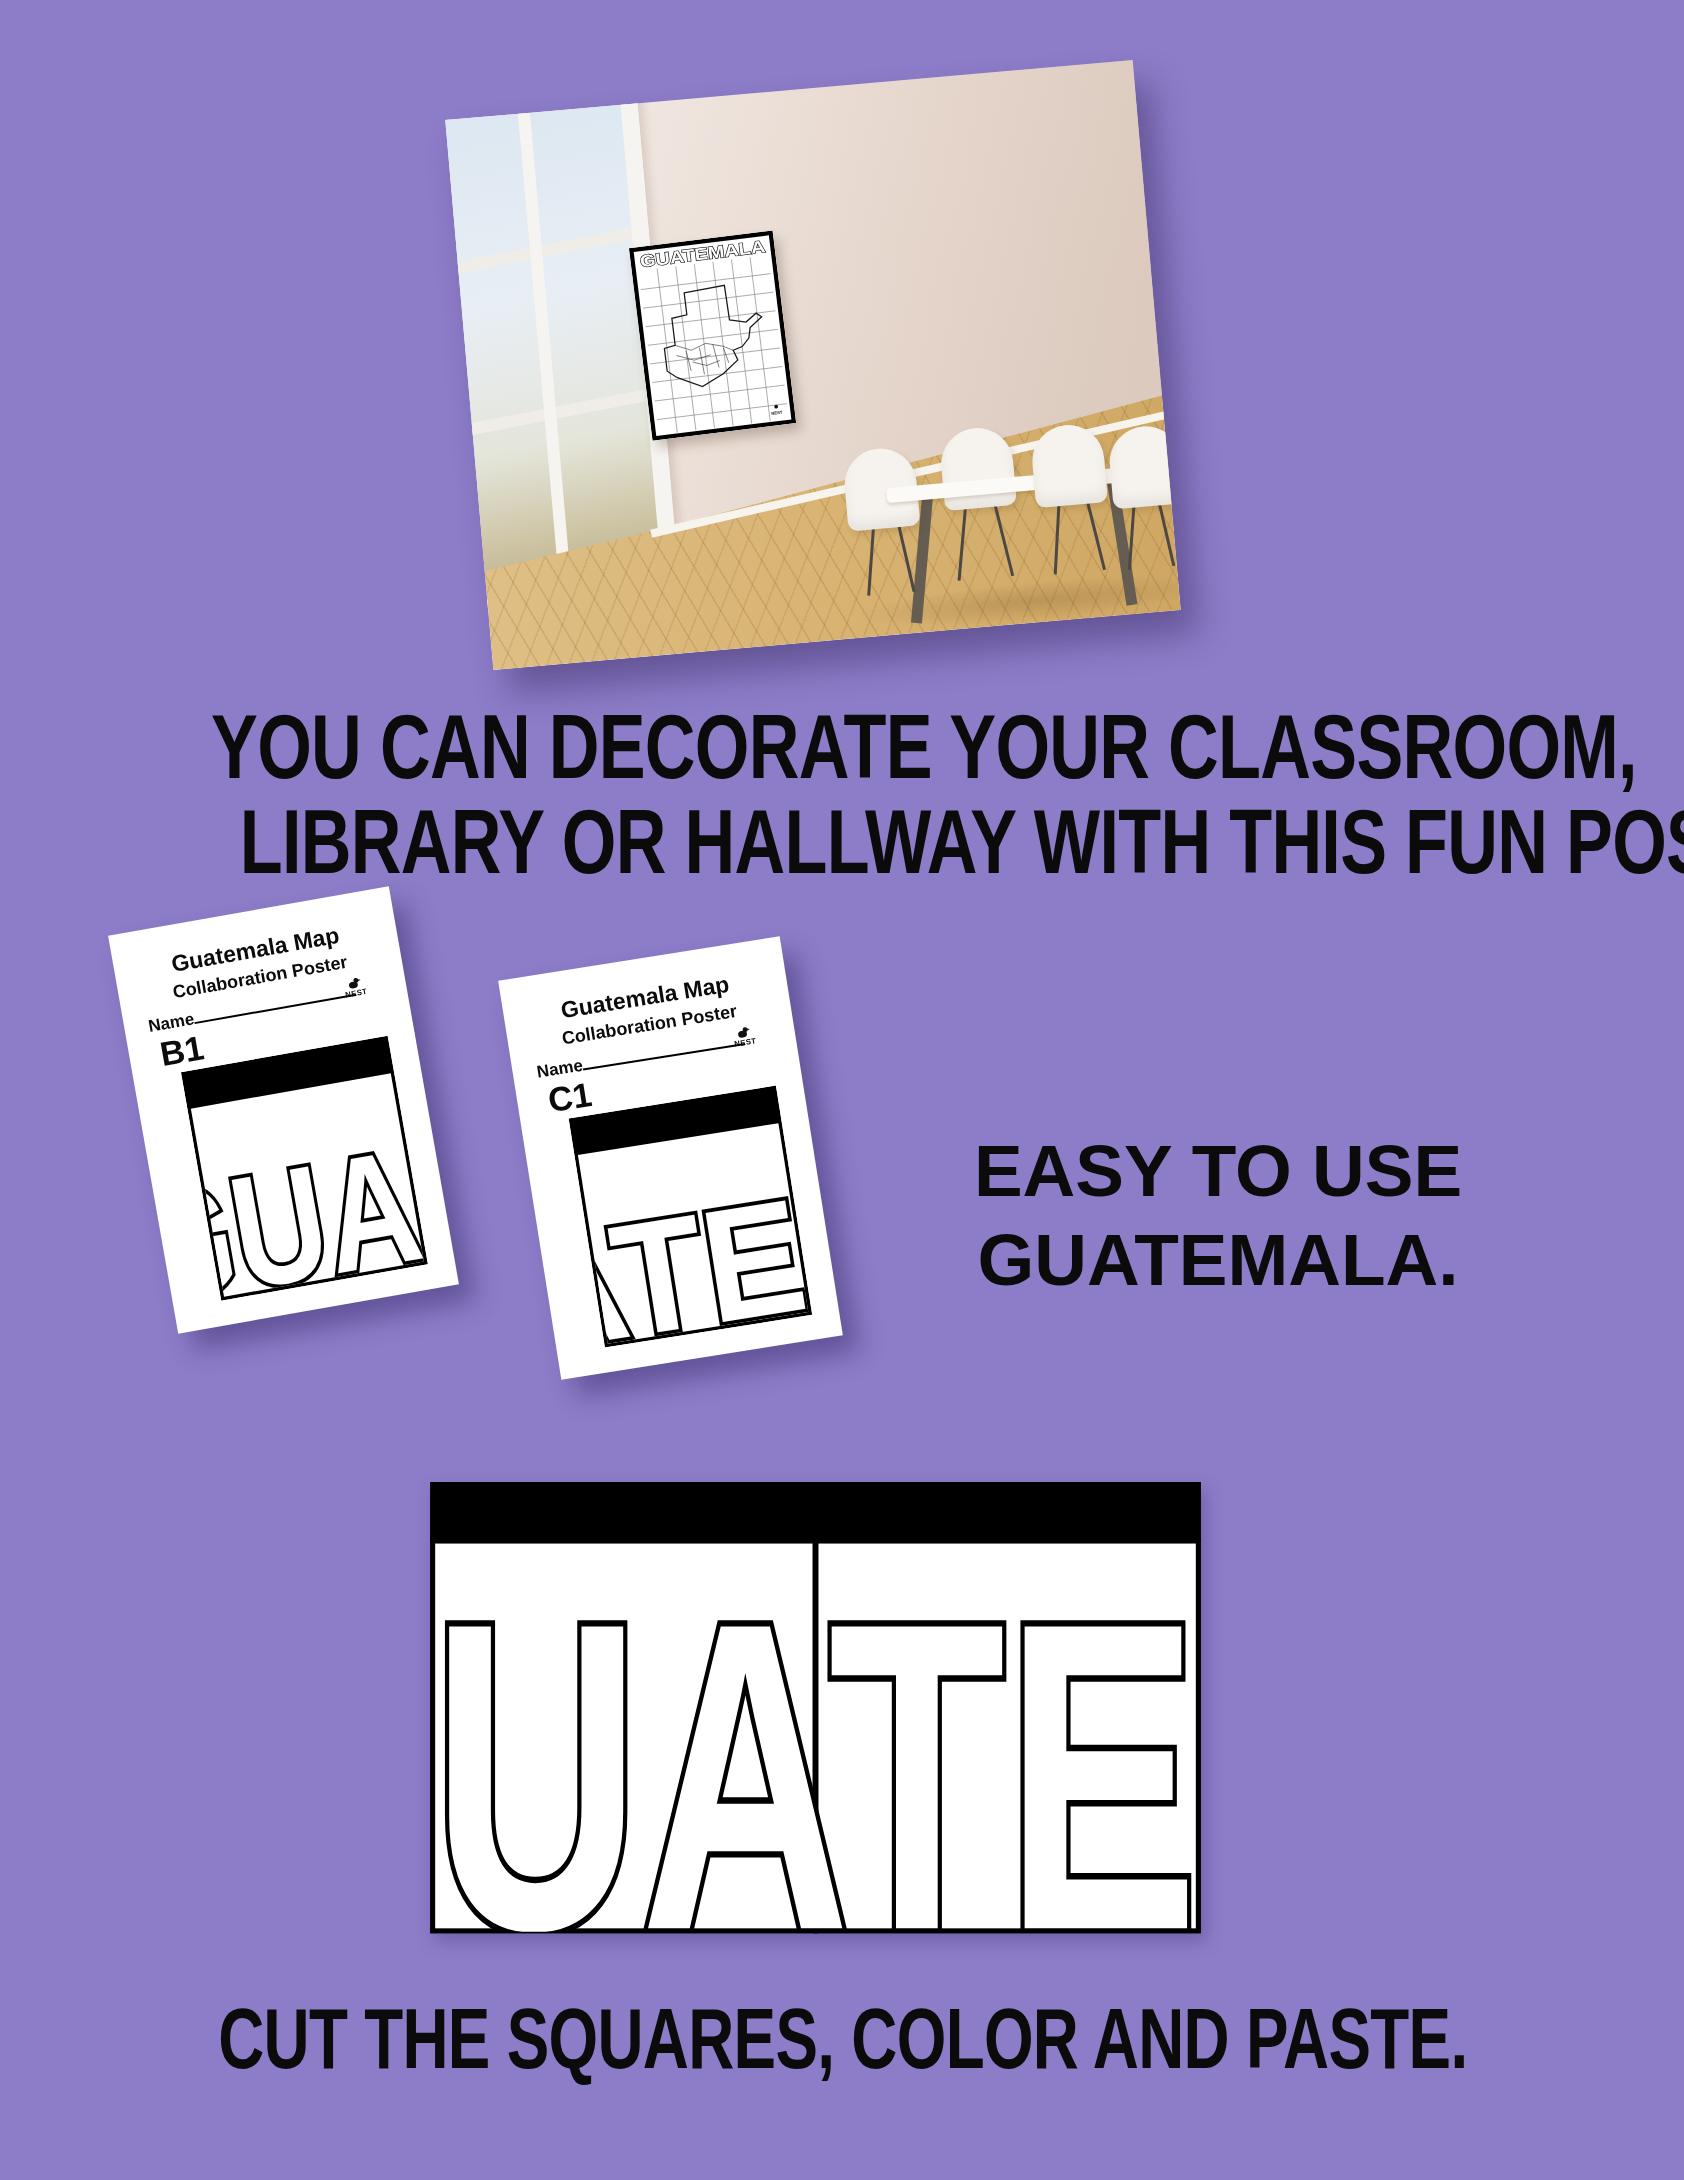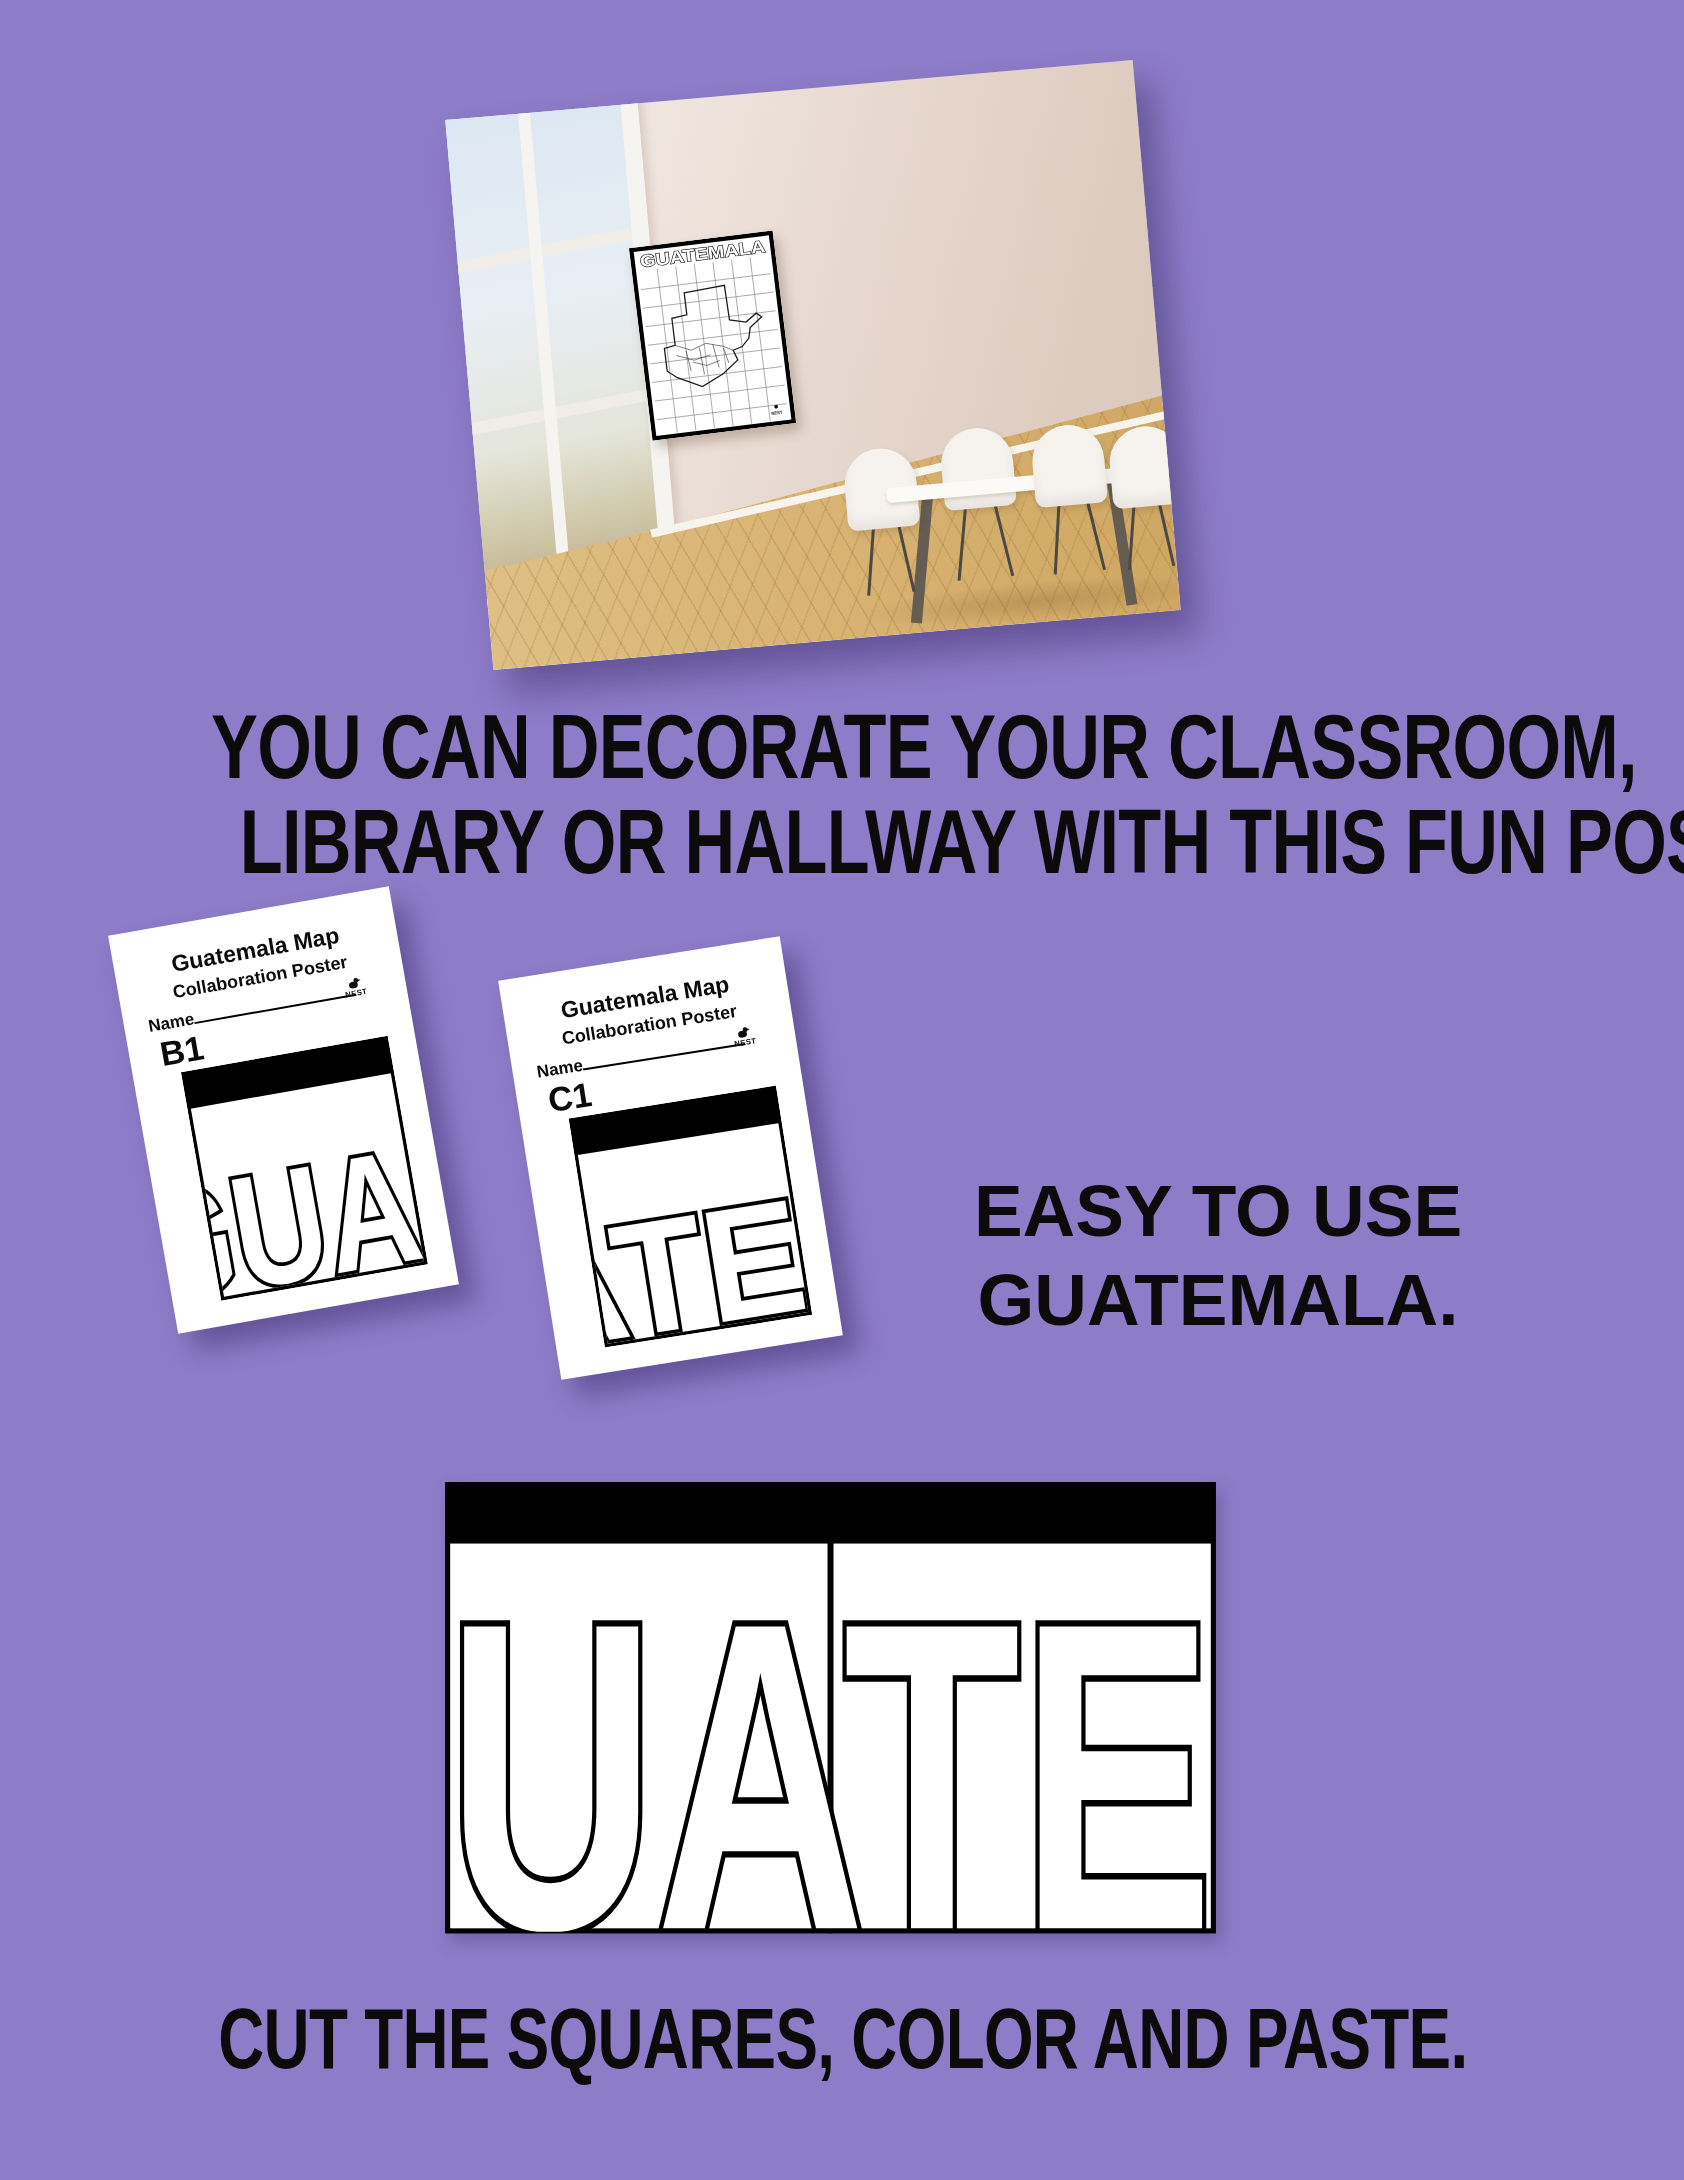--- a/index.html
+++ b/index.html
@@ -12,21 +12,21 @@
     position:relative;
   }
   .abs{position:absolute;}
   .cond{display:inline-block;white-space:nowrap;transform:scaleX(.78);transform-origin:50% 50%;}
   .cond75{display:inline-block;white-space:nowrap;transform:scaleX(.75);transform-origin:50% 50%;}
 
   
   .headline{left:10px;top:700px;width:1685px;text-align:center;
     font-size:90px;font-weight:700;line-height:95px;letter-spacing:-0.9px;}
   .benefit{left:937px;top:1126px;width:562px;text-align:center;
-    font-size:73px;font-weight:700;line-height:89px;margin-top:40px;}
+    font-size:73px;font-weight:700;line-height:89px;}
   .caption{left:0;top:1990px;width:1685px;text-align:center;
     font-size:85px;font-weight:700;letter-spacing:-0.9px;}
 
   
   .photo{left:468px;top:89px;width:690px;height:552px;
     transform:rotate(-5deg);
     background:linear-gradient(102deg,#f1e6e0 0%,#ece0d8 35%,#e7d7cd 70%,#e2d1c5 100%);
     box-shadow:15.3px 24px 34px rgba(35,22,70,.38);
     overflow:hidden;}
   .wall-light{left:0;top:0;width:100%;height:100%;
@@ -73,21 +73,21 @@
   .nest{top:83px;right:32px;width:37px;text-align:center;}
   .nest svg{display:block;margin:0 auto;width:14.5px;height:12px;}
   .nest-label{font-size:7.7px;font-weight:700;letter-spacing:0.4px;}
   .name-row{left:24px;top:87px;font-size:17px;font-weight:700;}
   .name-line{display:inline-block;width:164px;border-bottom:2.1px solid #000;height:12px;}
   .cell-label{left:31px;top:107px;font-size:34px;font-weight:700;}
   .cell-svg{left:48px;top:147px;width:210px;height:232px;}
   .cell-svg svg{display:block;width:210px;height:232px;}
 
   
-  .cutgraphic{left:445px;top:1482px;width:784px;height:454px;
+  .cutgraphic{left:430px;top:1482px;width:784px;height:454px;
     filter:drop-shadow(5.1px 8.5px 8.5px rgba(40,28,90,.28));}
   .cutgraphic svg{display:block;width:771px;height:454px;}
 
   .letters-text{font-family:"Liberation Sans","DejaVu Sans",sans-serif;font-weight:700;
     fill:#ffffff;stroke:#000000;paint-order:stroke;}
 </style>
 </head>
 <body>
 
 <div class="abs photo">

